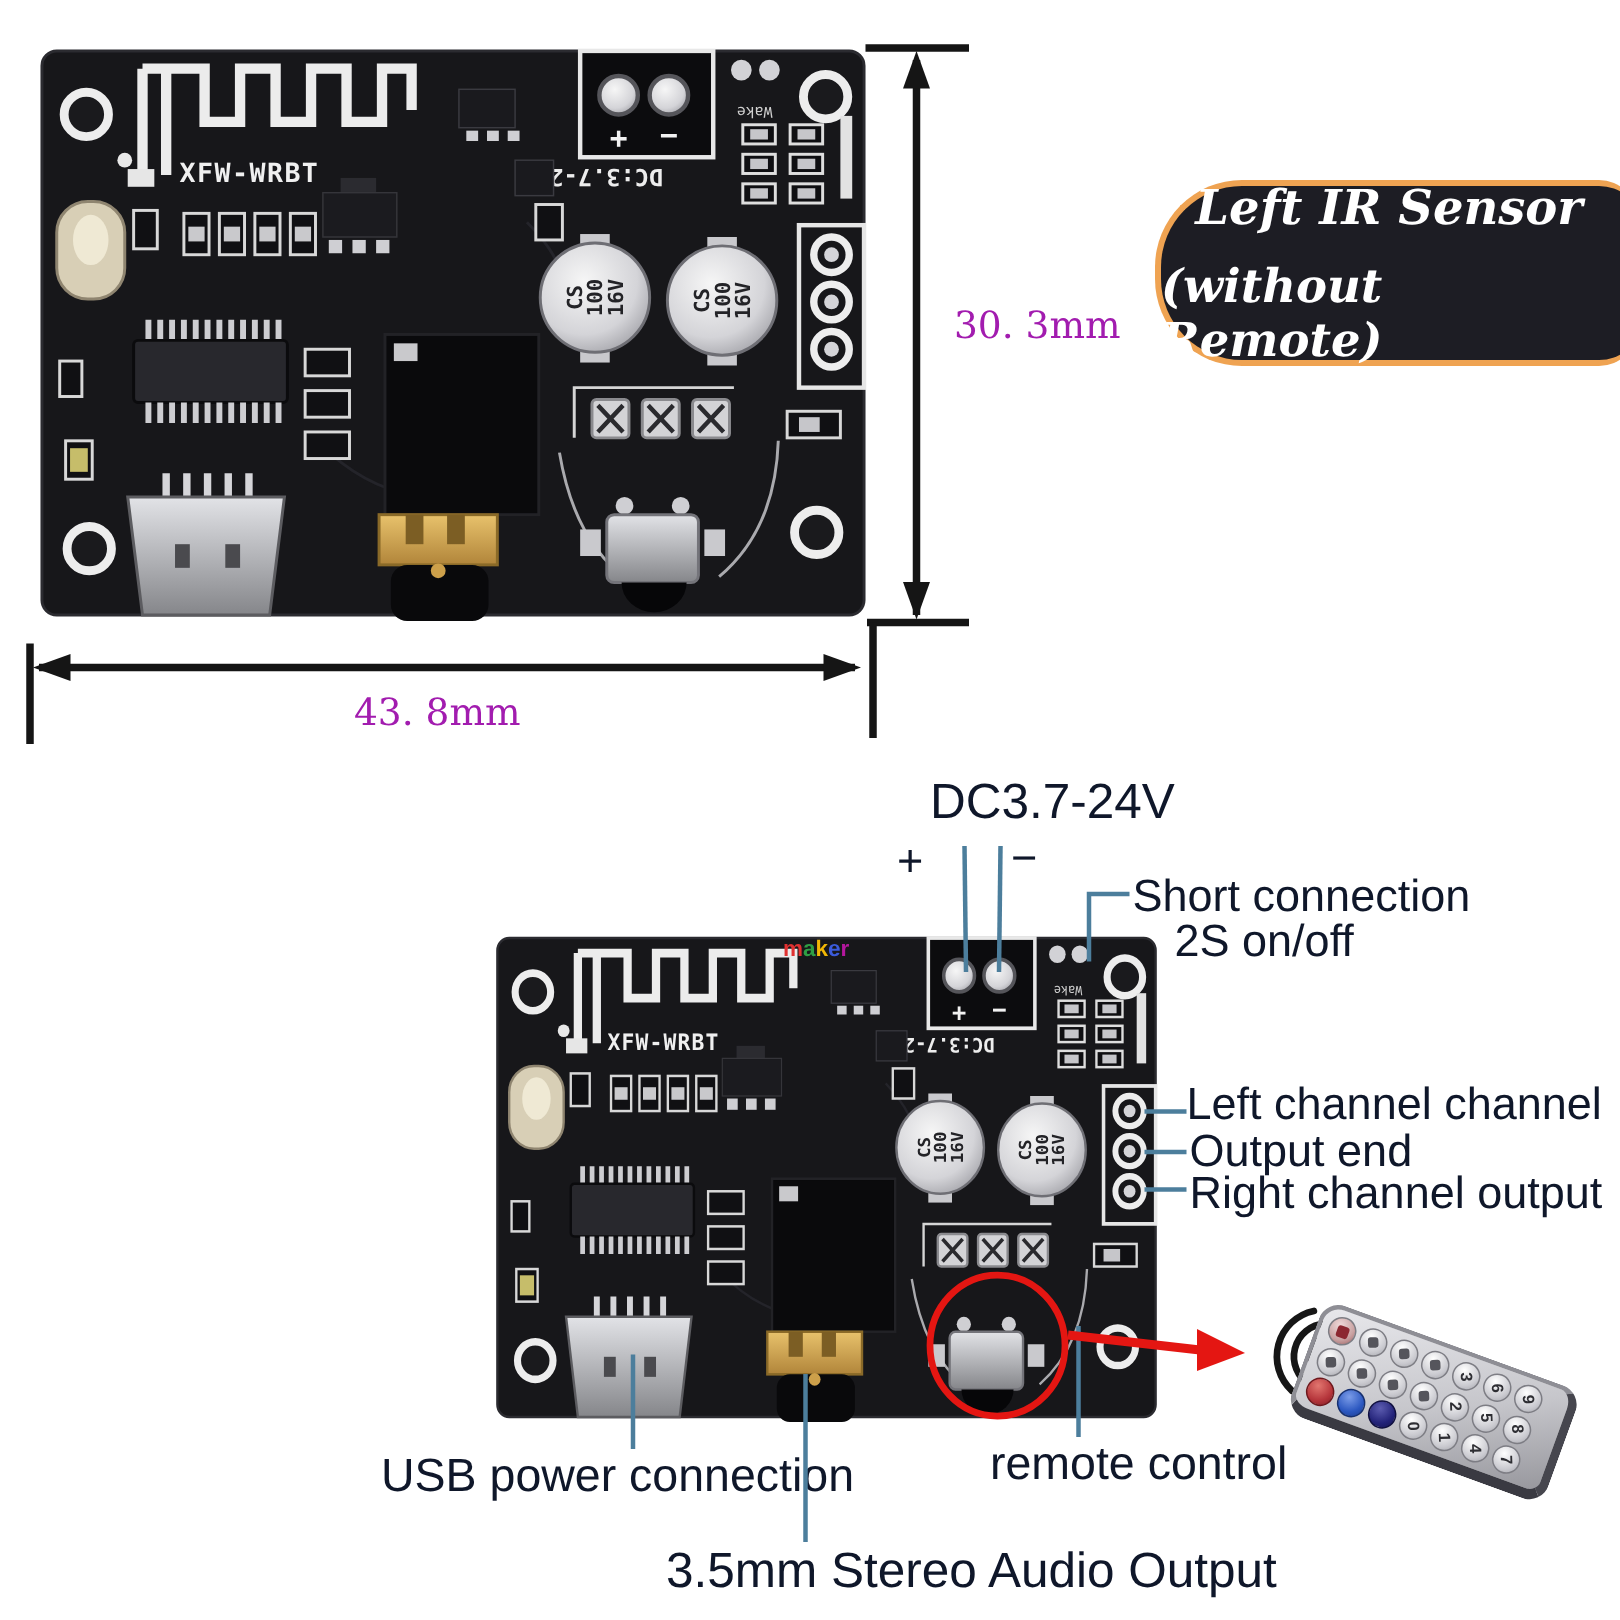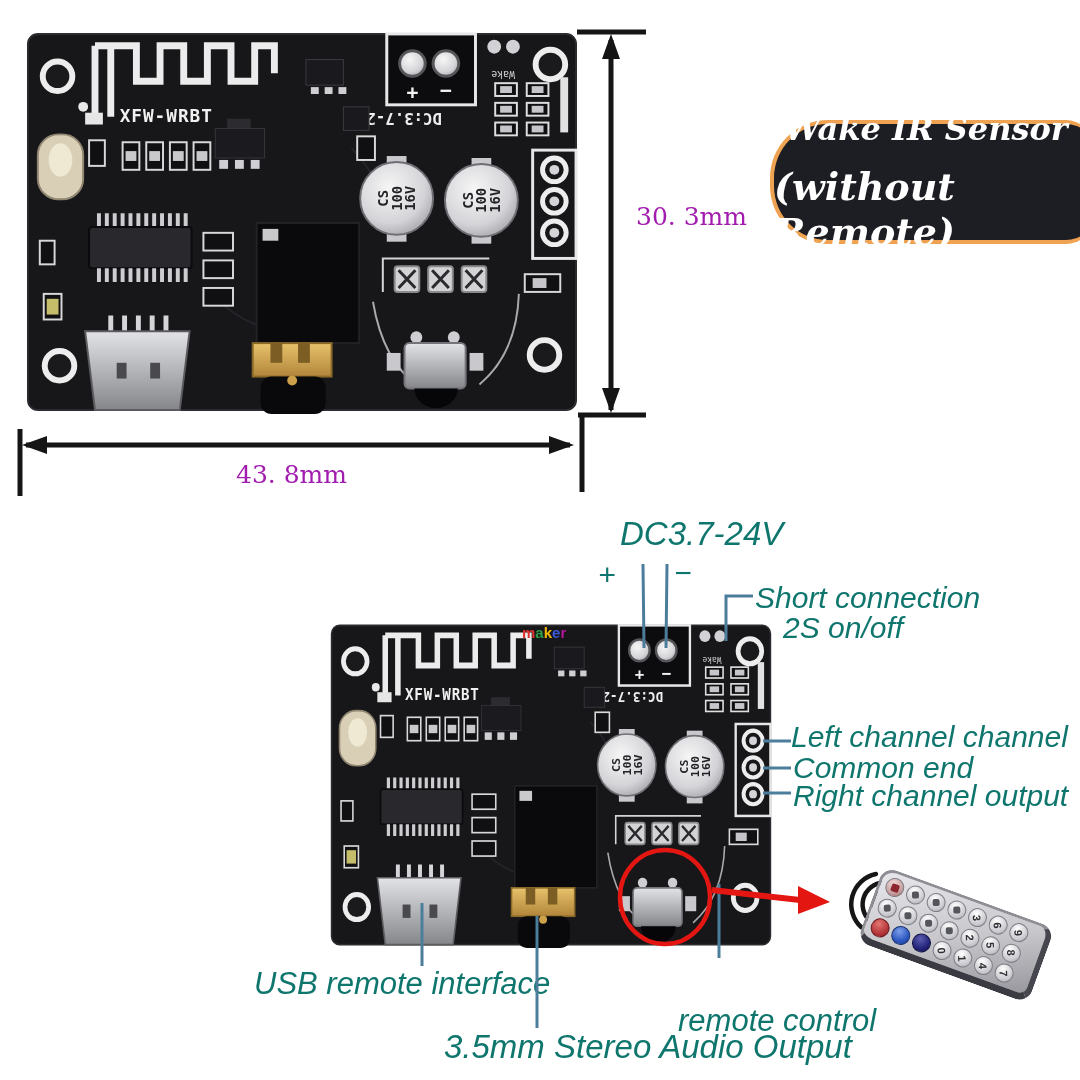--- a/index.html
+++ b/index.html
@@ -3,32 +3,32 @@
 <meta charset="utf-8">
 <style>
   html,body{margin:0;padding:0;background:#fff;}
   #canvas{position:relative;width:1080px;height:1080px;background:#ffffff;overflow:hidden;
           font-family:"Liberation Sans",sans-serif;}
   svg{display:block;}
   .board{position:absolute;overflow:visible;}
   #board-top{left:26px;top:30px;width:552px;height:384px;}
   #board-bottom{left:330px;top:622px;width:442px;height:326px;}
 
-  .lbl{position:absolute;color:#0f766e;white-space:nowrap;line-height:1.05;font-style:italic;}
+  .lbl{position:absolute;color:#0f172a;white-space:nowrap;line-height:1.05;}
   .f31{font-size:31px;} .f30{font-size:30px;} .f33{font-size:33px;}
   .dim{position:absolute;font-family:"DejaVu Serif","Liberation Serif",serif;
        font-size:25px;color:#a21caf;white-space:nowrap;}
 
   #badge{position:absolute;left:770px;top:120px;width:322px;height:124px;box-sizing:border-box;
          background:#1d1d24;border:4px solid #efa352;border-right:none;
          border-radius:58px 26px 26px 58px;display:flex;flex-direction:column;
          justify-content:center;align-items:center;padding-right:14px;}
   #badge .b1,#badge .b2{font-family:"DejaVu Serif","Liberation Serif",serif;
          font-style:italic;font-weight:bold;color:#fff;}
-  #badge .b1{font-size:32px;} #badge .b2{font-size:38px;margin-top:16px;}
+  #badge .b1{font-size:32px;} #badge .b2{font-size:31px;margin-top:16px;}
 
   #maker-logo{position:absolute;left:522px;top:624px;font-size:15px;font-weight:bold;
          letter-spacing:0px;z-index:5;font-family:"Liberation Sans",sans-serif;}
   #maker-logo span:nth-child(1){color:#e03131;}
   #maker-logo span:nth-child(2){color:#2f9e44;}
   #maker-logo span:nth-child(3){color:#f2b705;}
   #maker-logo span:nth-child(4){color:#3b5bdb;}
   #maker-logo span:nth-child(5){color:#b5179e;}
 
   #remote{position:absolute;left:884px;top:866px;width:182px;height:80px;box-sizing:border-box;
@@ -299,37 +299,37 @@
     </g>
 
     <g stroke="#161616" stroke-width="4.5" fill="none" stroke-linecap="round" transform="rotate(10 885 903)">
       <path d="M889,890 A 14,14 0 0 0 887,918"></path>
       <path d="M880,883 A 22,22 0 0 0 877,925"></path>
       <path d="M871,876 A 31,31 0 0 0 866,931"></path>
     </g>
   </svg>
 
   <div id="badge">
-    <div class="b1">Wake IR Sensor</div>
+    <div class="b1">Left IR Sensor</div>
     <div class="b2">(without Remote)</div>
   </div>
 
   <div class="dim" style="left:636px;top:202px;">30. 3mm</div>
   <div class="dim" style="left:236px;top:460px;">43. 8mm</div>
 
   <div class="lbl f33" style="left:620px;top:517px;">DC3.7-24V</div>
   <div class="lbl f30" style="left:598px;top:559px;">+</div>
   <div class="lbl f30" style="left:674px;top:557px;">−</div>
   <div class="lbl f30" style="left:755px;top:582px;">Short connection</div>
   <div class="lbl f30" style="left:783px;top:612px;text-align:center;">2S on/off</div>
   <div class="lbl f30" style="left:791px;top:721px;">Left channel channel</div>
-  <div class="lbl f30" style="left:793px;top:752px;">Common end</div>
+  <div class="lbl f30" style="left:793px;top:752px;">Output end</div>
   <div class="lbl f30" style="left:793px;top:780px;">Right channel output</div>
-  <div class="lbl f31" style="left:254px;top:968px;">USB remote interface</div>
-  <div class="lbl f31" style="left:678px;top:960px;margin-top:45px;">remote control</div>
+  <div class="lbl f31" style="left:254px;top:968px;">USB power connection</div>
+  <div class="lbl f31" style="left:660px;top:960px;">remote control</div>
   <div class="lbl f33" style="left:444px;top:1030px;">3.5mm Stereo Audio Output</div>
 
   <div id="remote">
     <div class="r-row">
       <div class="rbtn mute"></div>
       <div class="rbtn sym"></div>
       <div class="rbtn sym"></div>
       <div class="rbtn sym"></div>
       <div class="rbtn">
           <span class="dg">3</span>

